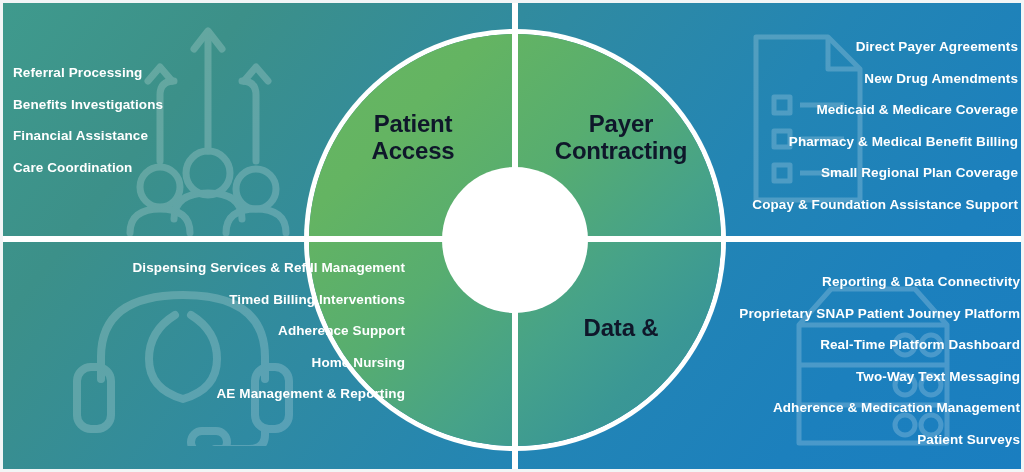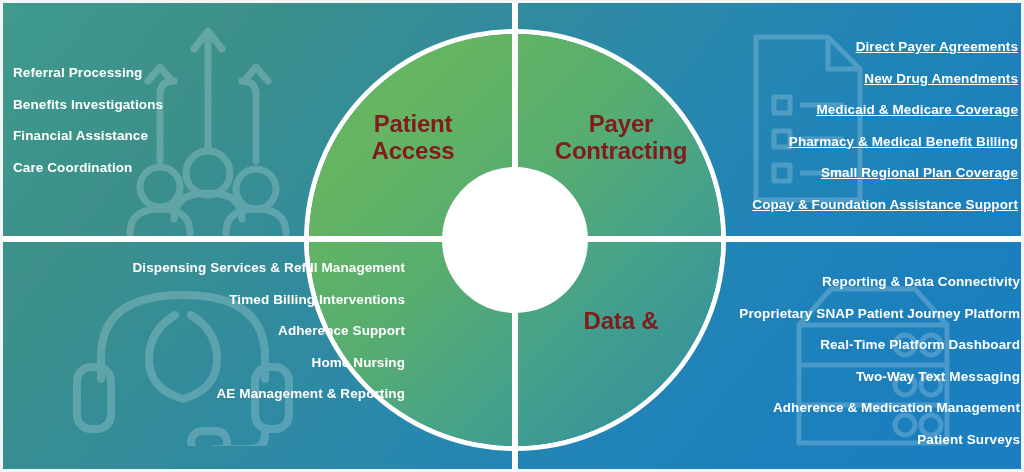--- a/index.html
+++ b/index.html
@@ -66,49 +66,49 @@
     left:133px;top:133px;
     width:146px;height:146px;
     border-radius:50%;
     background:#ffffff;
   }
 
   
   .circle-label{
     position:absolute;
     z-index:7;
-    color:#7f1d1d;
+    color:#0f172a;
     font-weight:bold;
     font-size:24px;
     line-height:1.12;
     text-align:center;
     letter-spacing:-0.2px;
     white-space:nowrap;
   }
   #label-patient-access   {left:330px; top:108px; width:160px;}
   #label-payer-contracting{left:528px; top:108px; width:180px;}
   #label-clinical-management{left:318px;top:297px; width:194px;}
-  #label-data-technology  {left:528px; top:305px; width:180px;}
+  #label-data-technology  {left:528px; top:312px; width:180px;}
 
   
   .items{
     position:absolute;
     z-index:8;
     color:#ffffff;
     font-size:13.5px;
     font-weight:bold;
     letter-spacing:0.1px;
     line-height:1.0;
   }
   .items .item{white-space:nowrap;}
 
   #items-tl{left:10px; top:63px; width:340px; }
   #items-tl .item{margin-bottom:18px;}
 
-  #items-tr{left:640px; top:37px; width:375px; text-align:right;text-decoration:underline;}
+  #items-tr{left:640px; top:37px; width:375px; text-align:right;}
   #items-tr .item{margin-bottom:18px;}
 
   #items-bl{left:6px; top:258px; width:396px; text-align:right;}
   #items-bl .item{margin-bottom:18px;}
 
   #items-br{left:640px; top:272px; width:377px; text-align:right;}
   #items-br .item{margin-bottom:18px;}
 
   
   .watermark{position:absolute;z-index:2;opacity:0.20;}

